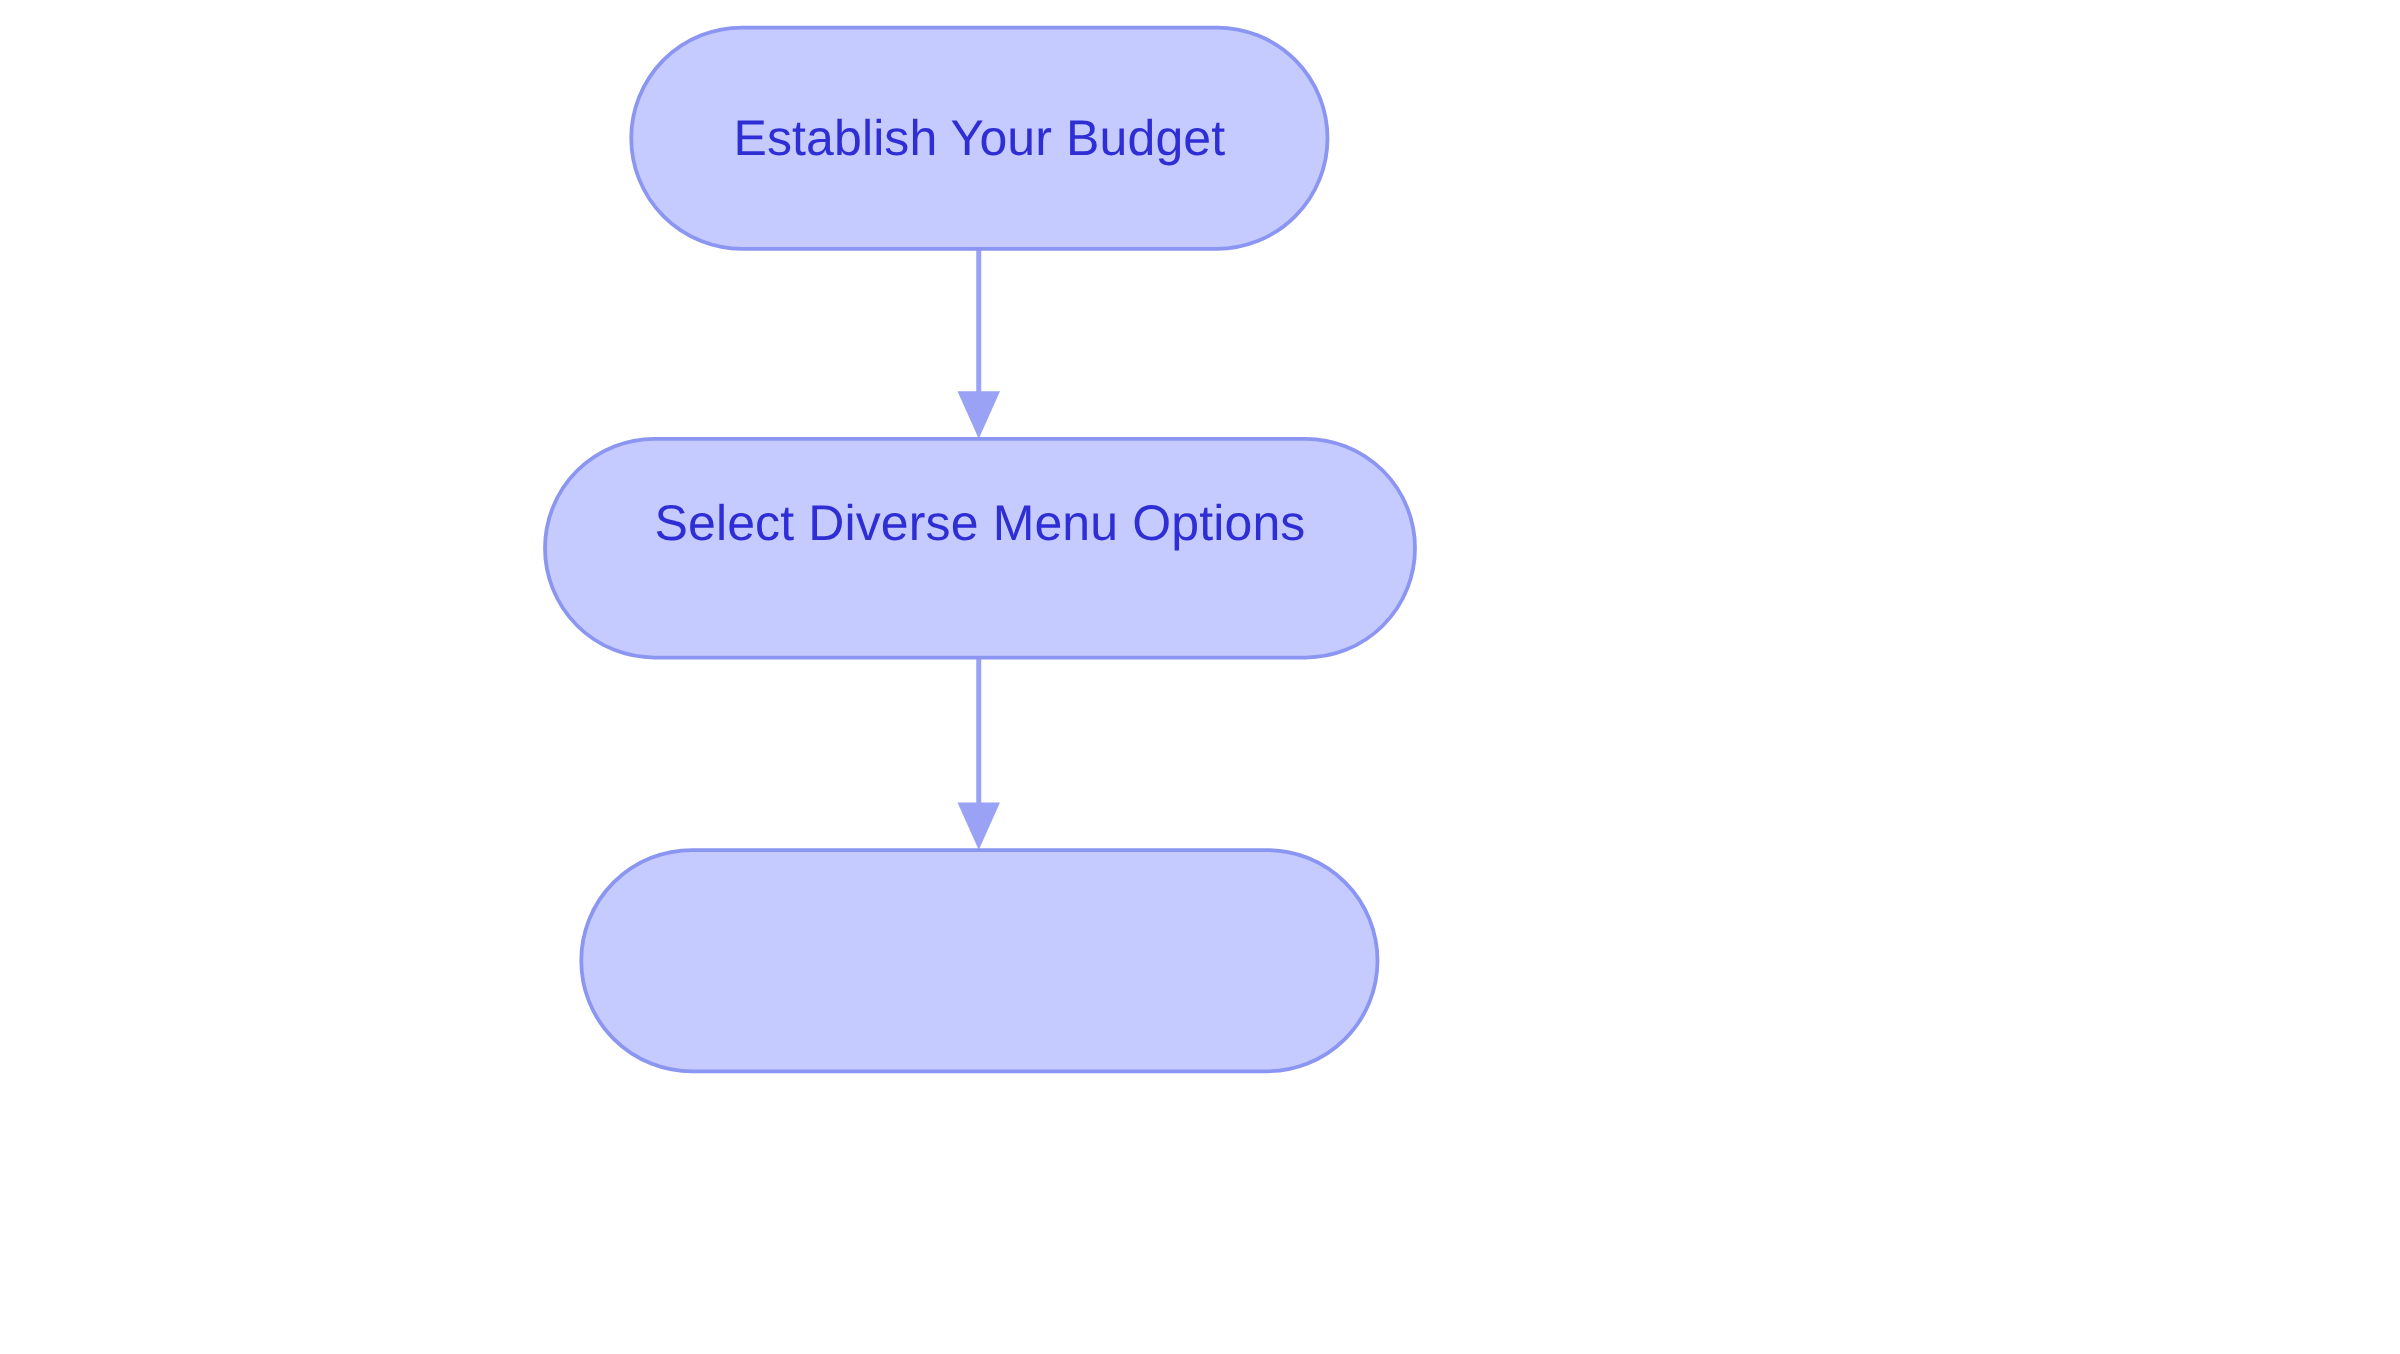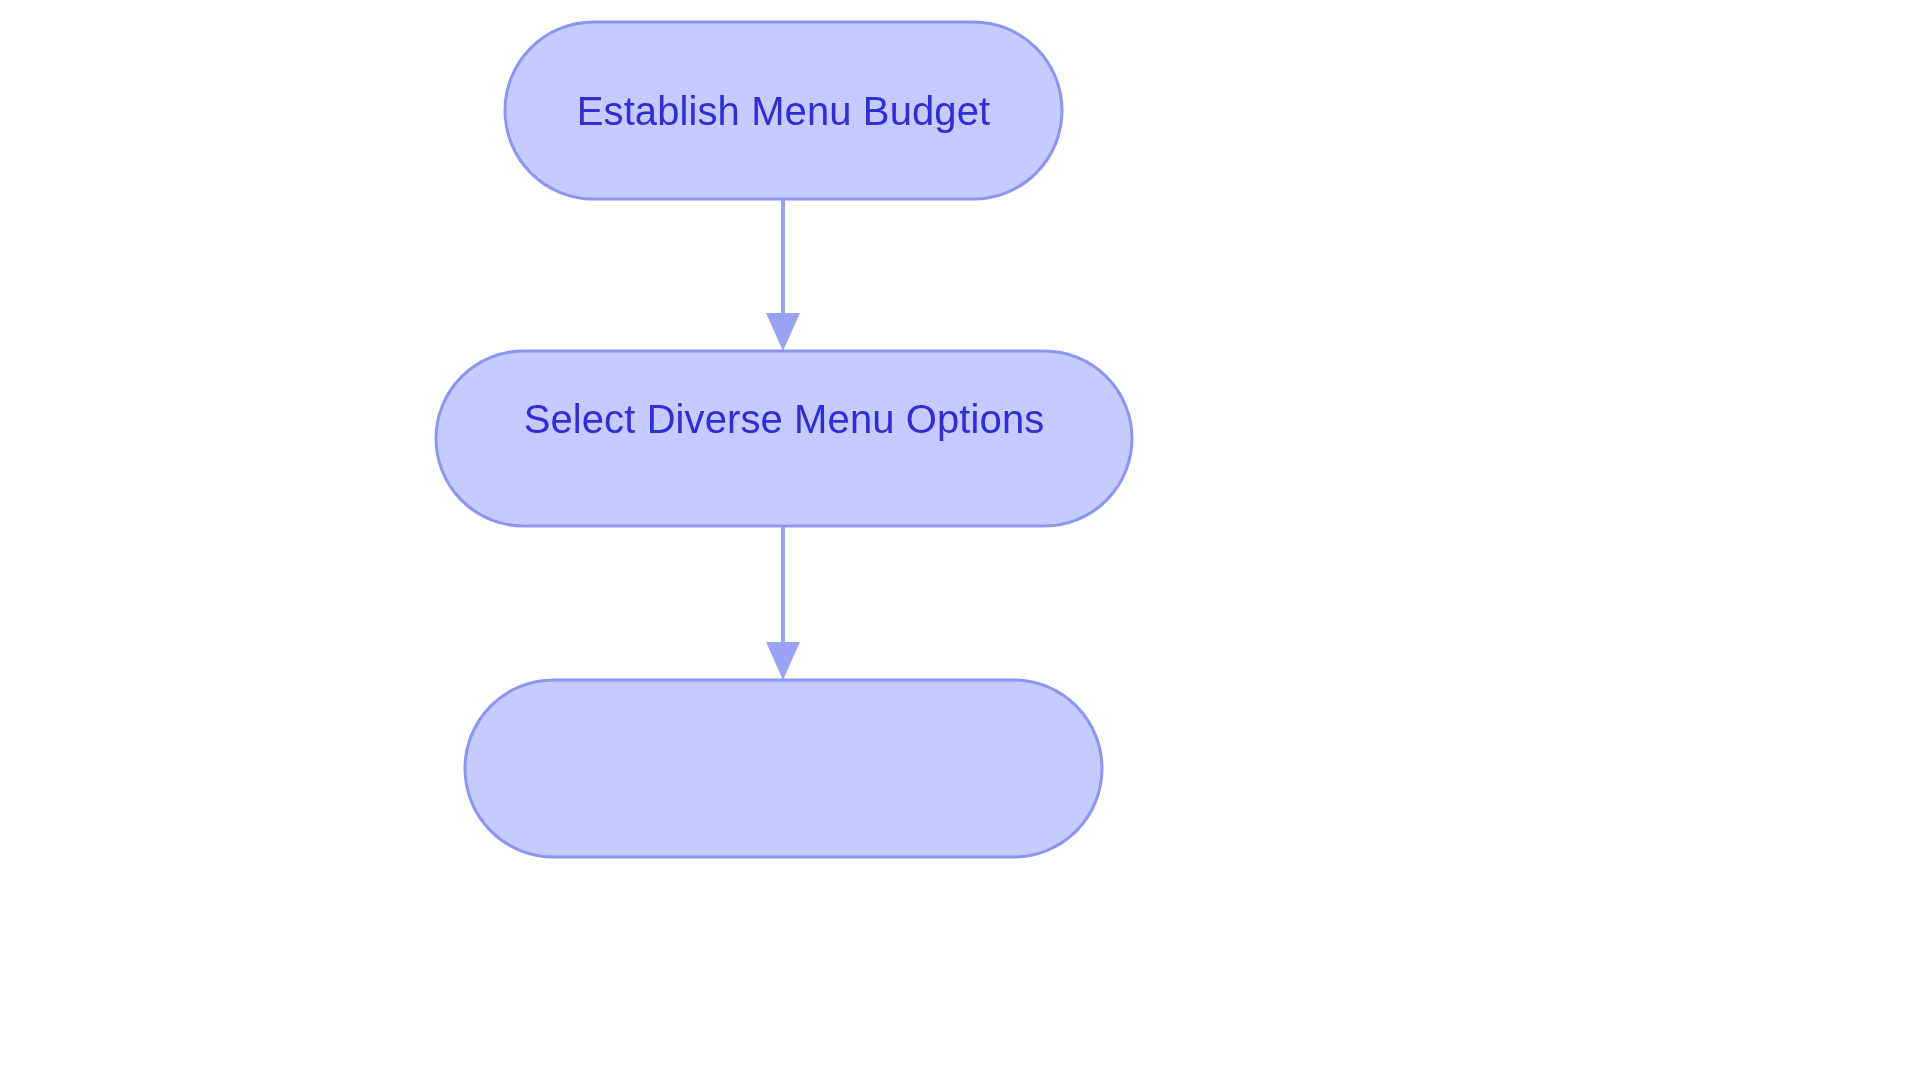--- a/index.html
+++ b/index.html
@@ -62,18 +62,18 @@
       <polygon points="766,642 800,642 783,680" fill="#9aa2f5"></polygon>
     </g>
 
     <rect x="505" y="22" width="557" height="177" rx="88.5" ry="88.5" fill="#c5caff" stroke="#8b95f2" stroke-width="3"></rect>
 
     <rect x="436" y="351" width="696" height="175" rx="87.5" ry="87.5" fill="#c5caff" stroke="#8b95f2" stroke-width="3"></rect>
 
     <rect x="465" y="680" width="637" height="177" rx="88.5" ry="88.5" fill="#c5caff" stroke="#8b95f2" stroke-width="3"></rect>
   </svg>
 
-  <div class="node-label" id="node-label-0">Establish Menu Budget</div>
+  <div class="node-label" id="node-label-0">Establish Your Budget</div>
 
   <div class="node-label" id="node-label-1">Select Diverse Menu Options</div>
 
 
 </div>
 
 </body></html>

